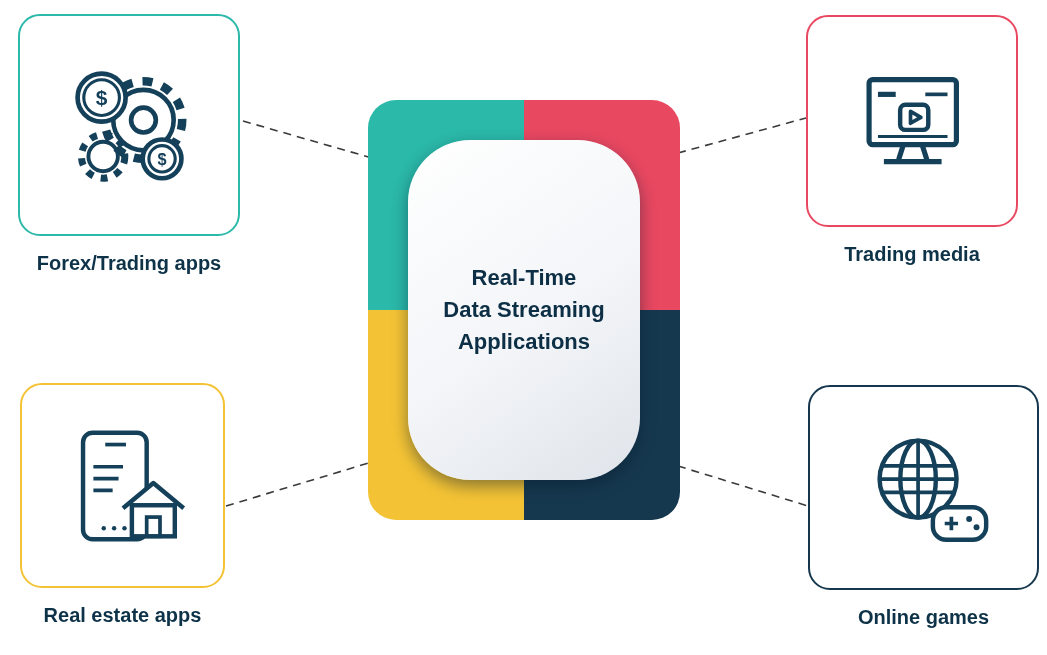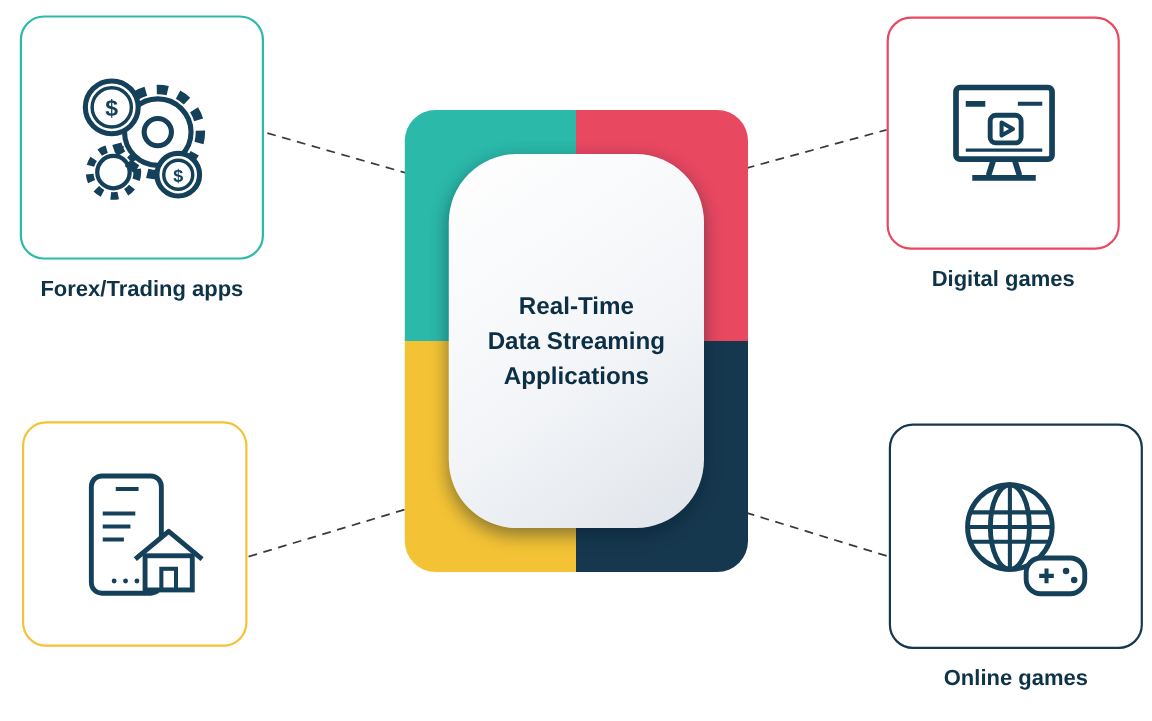--- a/index.html
+++ b/index.html
@@ -103,21 +103,21 @@
           <path d="M54 64 H78"></path>
           <path d="M118 64 H148" stroke-width="5"></path>
           <rect x="84" y="78" width="38" height="34" rx="7" stroke-width="6"></rect>
           <path d="M98 87 L112 95 L98 103 Z" stroke-width="5" stroke-linejoin="round"></path>
           <path d="M54 121 H148" stroke-width="4"></path>
           <path d="M88 133 L82 152 M114 133 L120 152"></path>
           <path d="M62 155 H140"></path>
         </g>
       </svg>
     </div>
-    <div class="node-label">Digital games</div>
+    <div class="node-label">Trading media</div>
   </div>
 
   <div class="node node-estate">
     <div class="icon-box">
       <svg width="148" height="148" viewBox="0 0 200 200">
         <g fill="none" stroke="#14405A" stroke-width="6">
           <rect x="46" y="28" width="86" height="144" rx="13"></rect>
           <path d="M76 44 H104" stroke-width="5"></path>
           <path d="M60 74 H100 M60 90 H94 M60 106 H86" stroke-width="5"></path>
         </g>
@@ -126,20 +126,21 @@
           <circle cx="88" cy="157" r="3"></circle>
           <circle cx="102" cy="157" r="3"></circle>
         </g>
         <g fill="none" stroke="#14405A" stroke-width="6">
           <path d="M100 130 L141 96 L182 130" fill="#ffffff" stroke-linejoin="round"></path>
           <rect x="112" y="126" width="58" height="42" fill="#ffffff"></rect>
           <rect x="132" y="142" width="18" height="26" stroke-width="5"></rect>
         </g>
       </svg>
     </div>
+    <div class="node-label">Real estate apps</div>
   </div>
 
   <div class="node node-games">
     <div class="icon-box">
       <svg width="148" height="148" viewBox="0 0 200 200">
         <g fill="none" stroke="#14405A" stroke-width="6">
           <circle cx="92" cy="88" r="52"></circle>
           <ellipse cx="92" cy="88" rx="24" ry="52"></ellipse>
           <path d="M92 36 V140" stroke-width="5"></path>
           <path d="M44 70 H140 M40 88 H144 M44 106 H140" stroke-width="5"></path>

